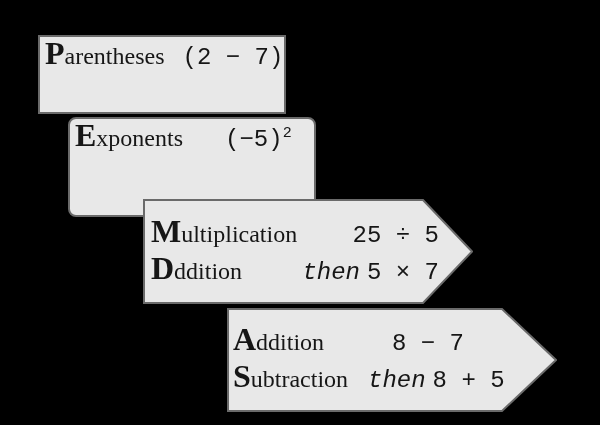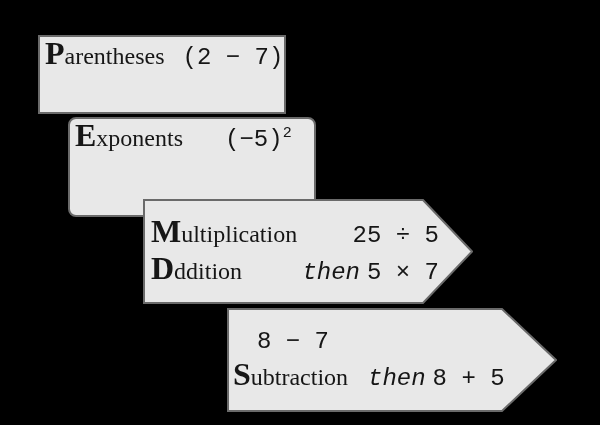--- a/index.html
+++ b/index.html
@@ -110,20 +110,21 @@
       </div>
     </div>
   </div>
 
   <div class="box arrow-box" id="box-addsub">
     <svg class="shape-svg" viewBox="0 0 330 104" preserveAspectRatio="none">
       <polygon points="1,1 275,1 329,52 275,103 1,103"></polygon>
     </svg>
     <div class="content">
       <div class="row">
+        <span class="term term-wrap"><span class="initial">A</span><span class="term-rest">ddition</span></span>
         <span class="expr expr-wrap"><span class="expr-inner">8 − 7</span></span>
       </div>
       <div class="row">
         <span class="term term-wrap"><span class="initial">S</span><span class="term-rest">ubtraction</span></span>
         <span class="expr expr-wrap"><span class="then">then</span><span class="expr-inner">8 + 5</span></span>
       </div>
     </div>
   </div>
 
 </div>

